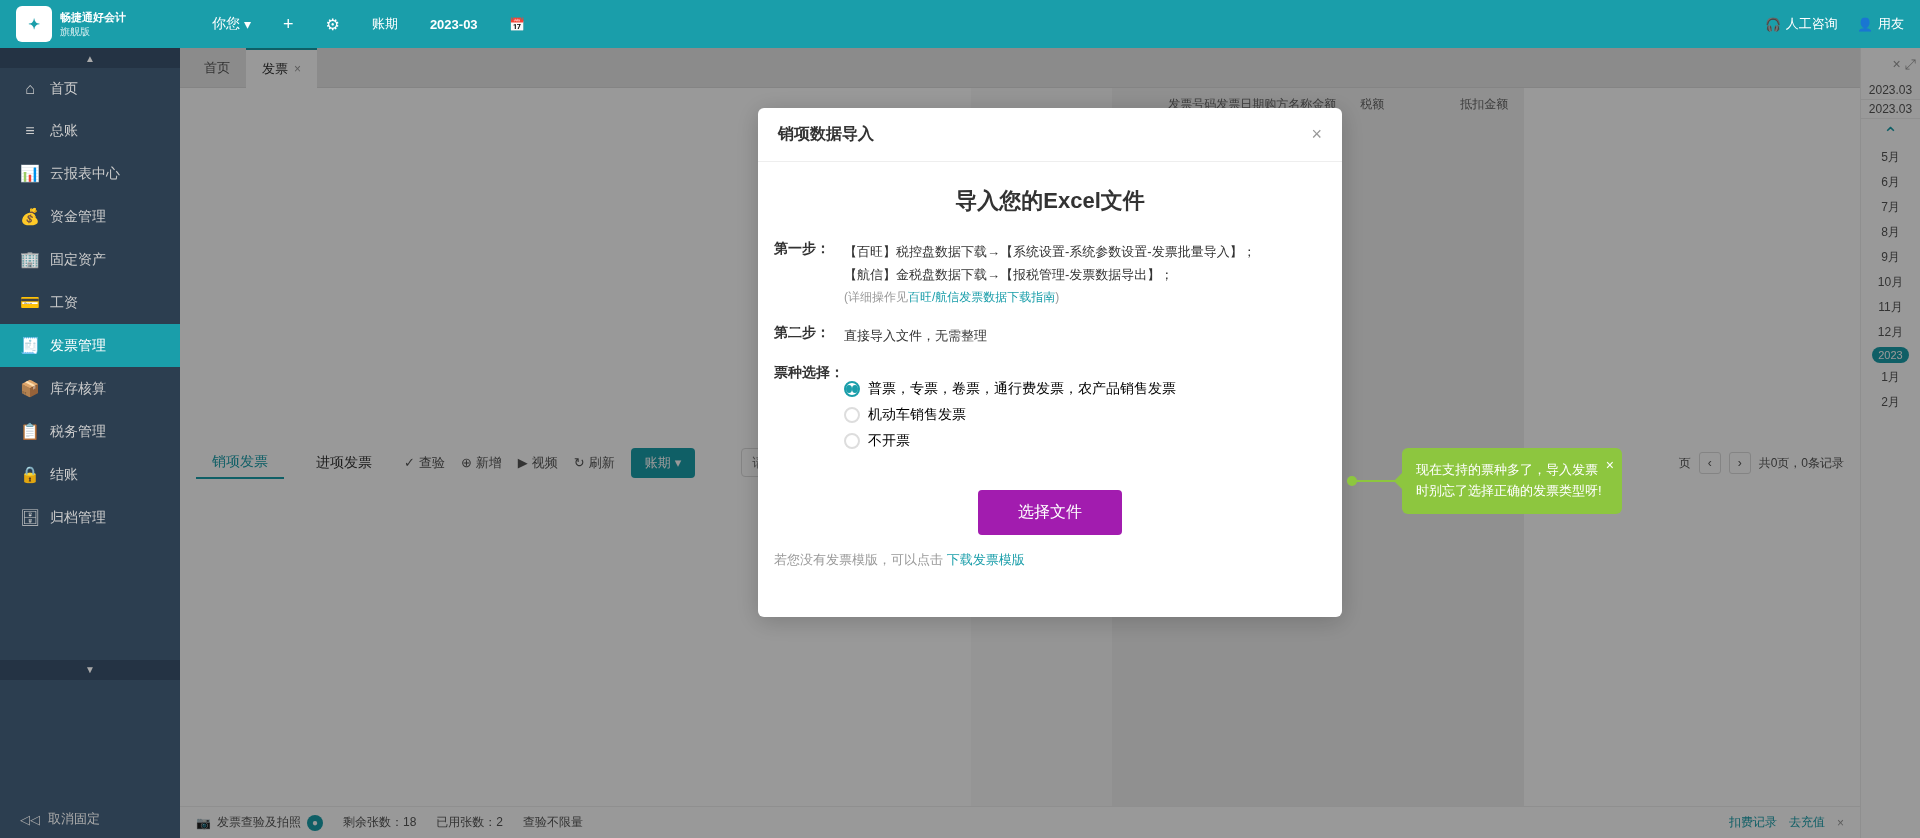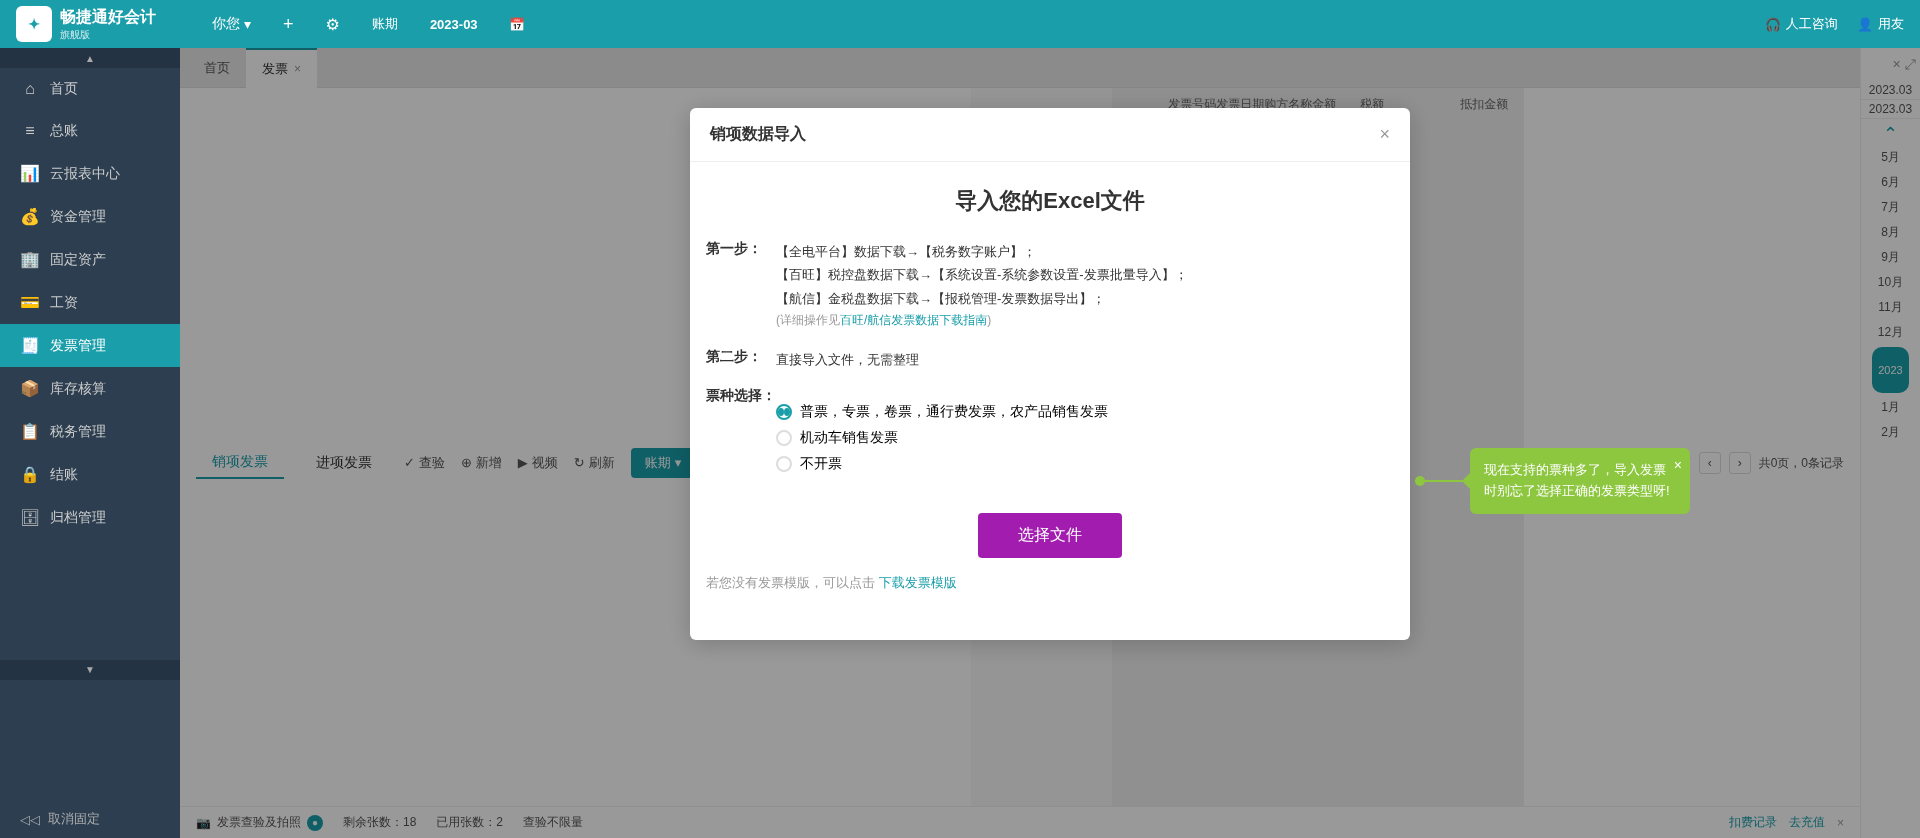--- a/index.html
+++ b/index.html
@@ -197,21 +197,21 @@
       padding-top: 8px;
       overflow-y: auto;
     }
     .timeline-month {
       font-size: 12px; color: #555;
       padding: 4px 0; cursor: pointer;
       width: 100%; text-align: center;
     }
     .timeline-year {
       font-size: 11px; background: #1a9eaa; color: white;
-      padding: 17px 6px; border-radius: 10px; margin: 2px 0;
+      padding: 2px 6px; border-radius: 10px; margin: 2px 0;
       cursor: pointer;
     }
 
     
     .bottom-bar {
       height: 32px;
       background: white;
       border-top: 1px solid #eee;
       display: flex; align-items: center;
       padding: 0 16px; gap: 20px;
@@ -227,21 +227,21 @@
     .modal-overlay {
       position: fixed;
       top: 48px; left: 180px; right: 0; bottom: 0;
       background: rgba(0,0,0,0.4);
       z-index: 100;
       display: flex; align-items: flex-start; justify-content: center;
       padding-top: 60px;
     }
     .modal {
       background: white;
-      width: 720px;
+      width: 584px;
       border-radius: 6px;
       box-shadow: 0 4px 24px rgba(0,0,0,0.2);
       position: relative;
     }
     .modal-header {
       padding: 16px 20px;
       border-bottom: 1px solid #eee;
       display: flex; align-items: center; justify-content: space-between;
     }
     .modal-title { font-size: 16px; font-weight: bold; color: #333; }
@@ -313,21 +313,21 @@
     }
     .page-btn { padding: 3px 8px; border: 1px solid #ddd; border-radius: 3px; cursor: pointer; background: white; }
   </style>
 </head>
 <body>
 
 <div class="top-header">
   <div class="logo-area">
     <div class="logo-icon">✦</div>
     <div>
-      <div style="font-size:16px;font-weight:bold;">畅捷通好会计</div>
+      <div style="font-size:11px;font-weight:bold;">畅捷通好会计</div>
       <div style="font-size:10px;opacity:0.8;">旗舰版</div>
     </div>
   </div>
 
   <div class="header-center">
     <div class="company-selector">
       <span>你您</span>
       <span>▾</span>
     </div>
     <span style="font-size:18px;cursor:pointer;">+</span>
@@ -538,21 +538,20 @@
     <div class="modal-header">
       <span class="modal-title">销项数据导入</span>
       <span class="modal-close">×</span>
     </div>
     <div class="modal-body">
       <div class="modal-import-title">导入您的Excel文件</div>
 
       <div class="step-row">
         <span class="step-label">第一步：</span>
         <div class="step-content">
-          <div>【全电平台】数据下载→【税务数字账户】；</div>
           <div>【百旺】税控盘数据下载→【系统设置-系统参数设置-发票批量导入】；</div>
           <div>【航信】金税盘数据下载→【报税管理-发票数据导出】；</div>
           <div class="step-note">
             <span>(详细操作见</span><span class="step-link">百旺/航信发票数据下载指南</span><span>)</span>
           </div>
         </div>
       </div>
 
       <div class="step-row">
         <span class="step-label">第二步：</span>

